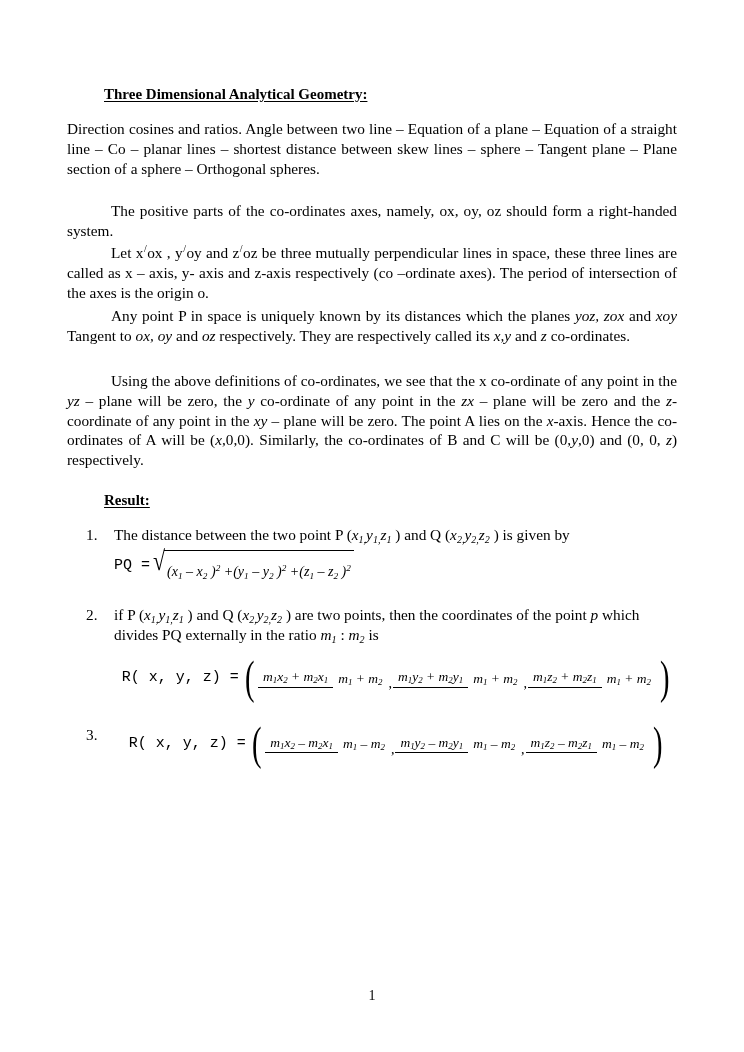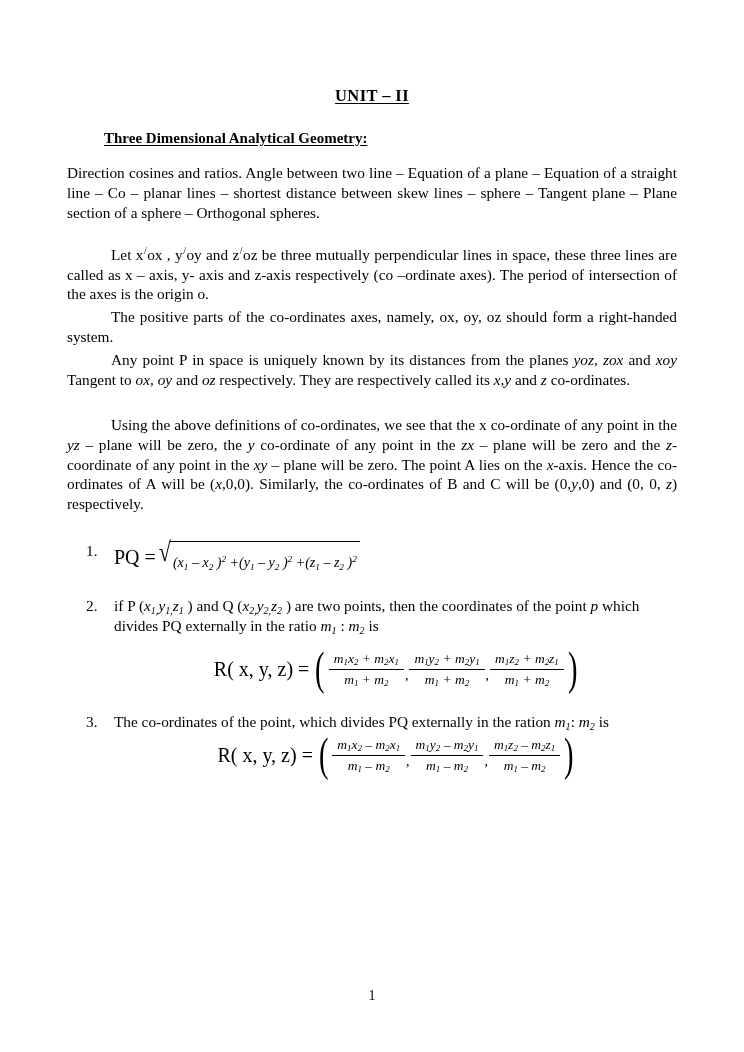--- a/index.html
+++ b/index.html
@@ -113,24 +113,25 @@
   }
   .eq-center {
     display: flex;
     align-items: center;
     justify-content: center;
     margin-top: 14px;
   }
   .eq-center.tightup { margin-top: 4px; }
 
   .lhs {
-    font-size: 20px;
+    font-size: 15px;
     font-style: normal;
     white-space: nowrap;
     margin-right: 3px;
+    font-family: Liberation Mono, monospace;
   }
 
   
   .radical {
     display: inline-flex;
     align-items: stretch;
     font-size: 14px;
   }
   .radical-sign {
     font-size: 22px;
@@ -149,21 +150,20 @@
     font-size: 46px;
     font-style: normal;
     line-height: 0.82;
     font-weight: 300;
     transform: scaleX(0.62);
     display: inline-block;
   }
 
   .frac {
     display: inline-flex;
-    flex-direction: column;
     align-items: center;
     vertical-align: middle;
     margin: 0 1px;
     font-style: italic;
     font-size: 13.5px;
   }
   .frac .num {
     padding: 0 5px 1px 5px;
     border-bottom: 1.1px solid #000;
   }
@@ -185,46 +185,47 @@
     text-align: center;
     font-size: 14px;
   }
 </style>
 </head>
 <body>
 
 <div class="page">
   <div class="content">
 
-    <div class="unit-title"><span>UNIT – II</span></div>
 
     <div class="section-head"><span>Three Dimensional Analytical Geometry:</span></div>
 
     <p class="para abstract">Direction cosines and ratios. Angle between two line – Equation of  a plane – Equation of a straight line – Co – planar lines – shortest distance between skew lines – sphere – Tangent plane – Plane section of a sphere – Orthogonal spheres.</p>
 
 
+    <p class="para indent">The positive parts of the co-ordinates axes, namely, ox, oy, oz should form a right-handed system.</p>
+
     <p class="para indent"><span>Let x</span><span class="prime">/</span><span>ox ,  y</span><span class="prime">/</span><span>oy  and  z</span><span class="prime">/</span><span>oz  be three mutually perpendicular lines in space, these three lines are called as x – axis, y- axis and z-axis respectively (co –ordinate axes). The period of intersection of the axes is the origin o.</span></p>
 
-    <p class="para indent">The positive parts of the co-ordinates axes, namely, ox, oy, oz should form a right-handed system.</p>
-
-    <p class="para indent"><span>Any point P in space is uniquely known by its distances from the planes </span><i>yoz, zox</i><span> and </span><i>xoy</i><span> Tangent to </span><i>ox, oy</i><span> and </span><i>oz</i><span> respectively. They are respectively called its </span><i>x,y</i><span> and </span><i>z</i><span> co-ordinates.</span></p>
+    <p class="para indent"><span>Any point P in space is uniquely known by its distances which the planes </span><i>yoz, zox</i><span> and </span><i>xoy</i><span> Tangent to </span><i>ox, oy</i><span> and </span><i>oz</i><span> respectively. They are respectively called its </span><i>x,y</i><span> and </span><i>z</i><span> co-ordinates.</span></p>
 
 
     <div class="gap-md"></div>
 
 
     <p class="para indent"><span>Using the above definitions of co-ordinates, we see that the x co-ordinate of any point in the </span><i>yz</i><span> – plane will be zero, the </span><i>y</i><span> co-ordinate of any point in the </span><i>zx</i><span> – plane will be zero and the </span><i>z</i><span>- coordinate of any point in the </span><i>xy</i><span> – plane will be zero. The point A lies on the </span><i>x</i><span>-axis. Hence the co-ordinates of A will be (</span><i>x</i><span>,0,0). Similarly, the co-ordinates of B and C will be (0,</span><i>y</i><span>,0) and (0, 0, </span><i>z</i><span>) respectively.</span></p>
 
     <div class="gap-md"></div>
 
+    <div class="section-head"><span>Result:</span></div>
 
     <ul class="result-list">
 
       <li class="result-item">
         <span class="result-num">1.</span>
+        <span class="item-text"><span>The distance between the two point P (</span><i>x</i><sub>1,</sub><i>y</i><sub>1,</sub><i>z</i><sub>1</sub><span> ) and Q (</span><i>x</i><sub>2,</sub><i>y</i><sub>2,</sub><i>z</i><sub>2</sub><span> ) is given by</span></span>
 
         <div class="eq-line">
           <span class="lhs">PQ = </span>
           <span class="radical">
             <span class="radical-sign">√</span>
             <span class="radical-body math"><span>(x</span><sub>1</sub><span> – x</span><sub>2</sub><span> )</span><sup>2</sup><span> +(y</span><sub>1</sub><span> – y</span><sub>2</sub><span> )</span><sup>2</sup><span> +(z</span><sub>1</sub><span> – z</span><sub>2</sub><span> )</span><sup>2</sup></span>
           </span>
         </div>
       </li>
 
@@ -258,21 +259,20 @@
           </span>
 
           <span class="bigparen">)</span>
         </div>
       </li>
 
       <div class="gap-lg"></div>
 
       <li class="result-item">
         <span class="result-num">3.</span>
-        <span class="item-text"><span>The co-ordinates of the point, which divides PQ externally in the ration </span><i>m</i><sub>1</sub><span>: </span><i>m</i><sub>2</sub><span> is</span></span>
 
         <div class="eq-center tightup">
           <span class="lhs">R( x, y, z) =</span>
           <span class="bigparen">(</span>
 
           <span class="frac">
             <span class="num"><i>m</i><sub>1</sub><i>x</i><sub>2</sub><span> – </span><i>m</i><sub>2</sub><i>x</i><sub>1</sub></span>
             <span class="den"><i>m</i><sub>1</sub><span> – </span><i>m</i><sub>2</sub></span>
           </span>
 

